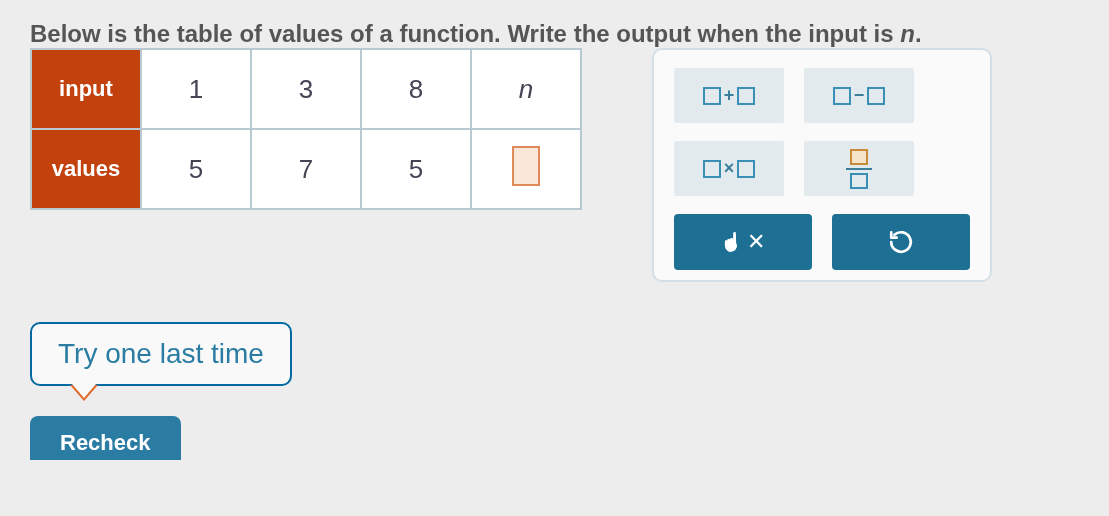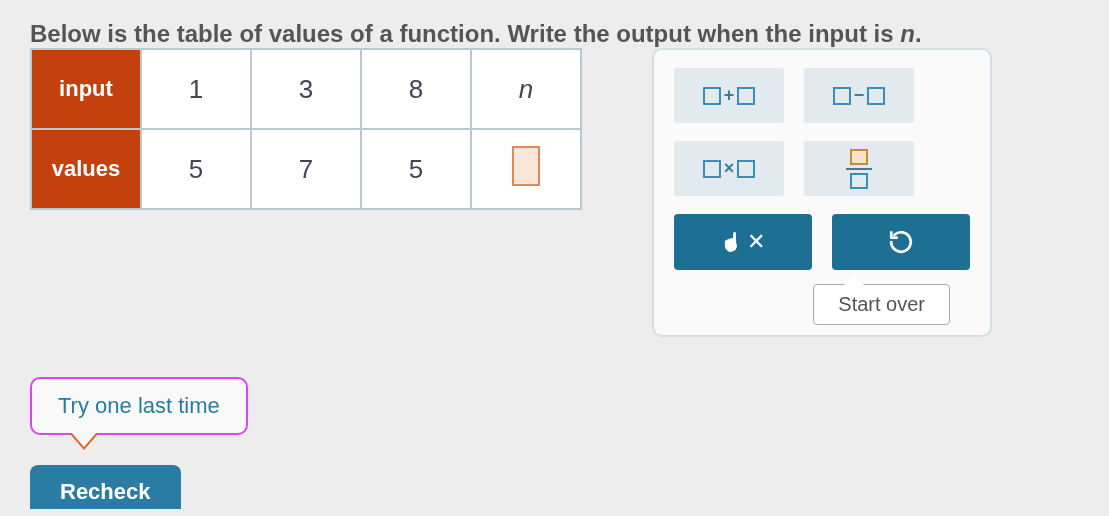--- a/index.html
+++ b/index.html
@@ -120,24 +120,24 @@
     position: absolute;
     top: -10px;
     left: 30px;
     border-left: 10px solid transparent;
     border-right: 10px solid transparent;
     border-bottom: 10px solid #fff;
   }
   .feedback {
     margin-top: 40px;
     display: inline-block;
-    border: 2px solid #d946ef;
+    border: 2px solid #0369a1;
     border-radius: 10px;
     padding: 14px 26px;
-    font-size: 22px;
+    font-size: 28px;
     color: #2a7ca3;
     background: #f9f9f9;
     position: relative;
   }
   .feedback::after {
     content: "";
     position: absolute;
     bottom: -14px;
     left: 40px;
     border-left: 12px solid transparent;
@@ -226,25 +226,20 @@
         <span class="hand-cursor">☝</span>
         <span>✕</span>
       </button>
       <button class="action-btn">
         <svg width="26" height="26" viewBox="0 0 24 24" fill="none" stroke="#fff" stroke-width="2.5" stroke-linecap="round" stroke-linejoin="round">
             <path d="M3 12a9 9 0 1 0 3-6.7"></path>
             <polyline points="3 3 3 8 8 8"></polyline>
           </svg>
       </button>
     </div>
-    <div class="startover-tip">
-      <div style="text-align:right; padding-right:20px;">
-        <span class="bubble">Start over</span>
-      </div>
-    </div>
   </div>
 </div>
 
 <div class="feedback">
   <span>Try one last time</span>
 </div>
 <br>
 <button class="recheck-btn">Recheck</button>
 
 

